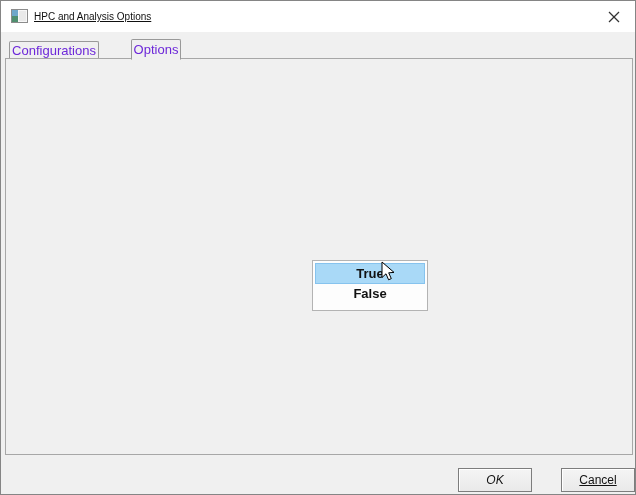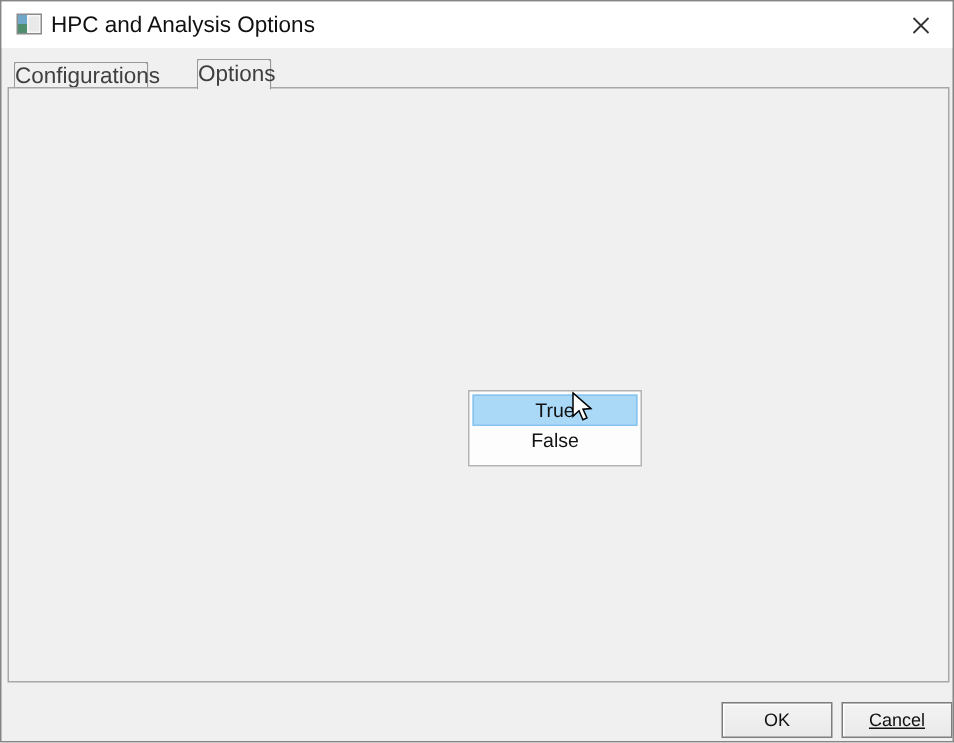--- a/index.html
+++ b/index.html
@@ -12,27 +12,27 @@
   }
 
   
   .titlebar { position:absolute; left:0; top:0; width:100%; height:31px; background:#ffffff; }
   .app-icon { position:absolute; left:10px; top:8px; width:17px; height:14px;
     border:1px solid #8c8c8c; background:#f7f7f7; }
   .app-icon .half-a { position:absolute; left:0; top:0; width:6px; height:6px; background:#6ea7c9; }
   .app-icon .half-b { position:absolute; left:0; top:6px; width:6px; height:6px; background:#4f8f6f; }
   .app-icon .pane   { position:absolute; left:7px; top:1px; right:1px; bottom:1px; background:#e9e9e9; }
   .title-text { position:absolute; left:33px; top:0; height:31px; line-height:31px;
-    font-size:15px; color:#111; }
+    font-size:10px; color:#111;text-decoration:underline; }
   .close-btn { position:absolute; right:8px; top:6px; width:26px; height:20px;
     display:flex; align-items:center; justify-content:center; cursor:default; }
 
   
   .tab { position:absolute; background:#f0f0f0; border:1px solid #999;
-    font-size:15px; color:#404040; text-align:center; }
+    font-size:13px; color:#6d28d9; text-align:center; }
   .tab-inactive { left:8px; top:40px; width:90px; height:18px; line-height:17px;
     border-bottom:none; border-radius:2px 2px 0 0; }
   .tab-active { left:98px; top:38px; width:50px; height:21px; line-height:19px;
     border-bottom:1px solid #f0f0f0; border-radius:2px 2px 0 0; z-index:3;margin-left:32px; }
 
   
   .panel { position:absolute; left:4px; top:57px; width:628px; height:397px;
     border:1px solid #a7a7a7; background:#f0f0f0; z-index:1; }
 
   .form-label { position:absolute; font-size:12px; color:#111; height:20px; line-height:20px; }
@@ -83,41 +83,41 @@
     font-size:10px; line-height:15px; text-align:center; }
   .vscroll .arrow.up { top:0; }
   .vscroll .arrow.down { bottom:0; }
   .vscroll .thumb { position:absolute; left:1px; top:44px; width:15px; height:111px;
     background:#cdcdcd; border:1px solid #b0b0b0; }
 
   
   .popup { position:absolute; left:311px; top:259px; width:116px; z-index:6;
     background:#fdfdfd; border:1px solid #b3b3b3; padding:2px 2px 5px 2px; }
   .popup .opt { height:21px; line-height:20px; text-align:center;
-    font-size:13px; font-weight:normal; color:#111; }
+    font-size:13px; font-weight:bold; color:#111; }
   .popup .opt.hl { background:#a9d9f7; border:1px solid #86c3ee; }
 
   .cursor { position:absolute; left:380px; top:260px; width:14px; height:21px; z-index:7; }
 
   
   .desc-label { position:absolute; left:13px; top:342px; font-size:12px; color:#111; }
   .desc-box { position:absolute; left:10px; top:358px; width:616px; height:82px;
     background:#fbfbfb; border:1px solid #7c7c7c; padding:2px 20px 2px 4px; }
   .desc-box .dline { font-size:11.5px; line-height:13px; color:#111; white-space:nowrap; }
   .desc-box .darrow { position:absolute; right:3px; width:14px; text-align:center;
     color:#bdbdbd; font-size:10px; }
   .desc-box .darrow.up { top:3px; }
   .desc-box .darrow.down { bottom:3px; }
 
   
   .btn { position:absolute; top:467px; width:74px; height:24px;
     background:linear-gradient(#f4f4f4,#e9e9e9); border:1px solid #7d7d7d;
     box-shadow:inset 1px 1px 0 #ffffff; font-size:12px; color:#111;
     text-align:center; line-height:22px; }
-  .btn-ok { left:480px; }
+  .btn-ok { left:457px;font-style:italic; }
   .btn-cancel { left:560px;text-decoration:underline; }
 </style>
 </head>
 <body>
 
 <div class="window">
 
   <div class="titlebar">
     <span class="app-icon">
       <span class="half-a"></span>

